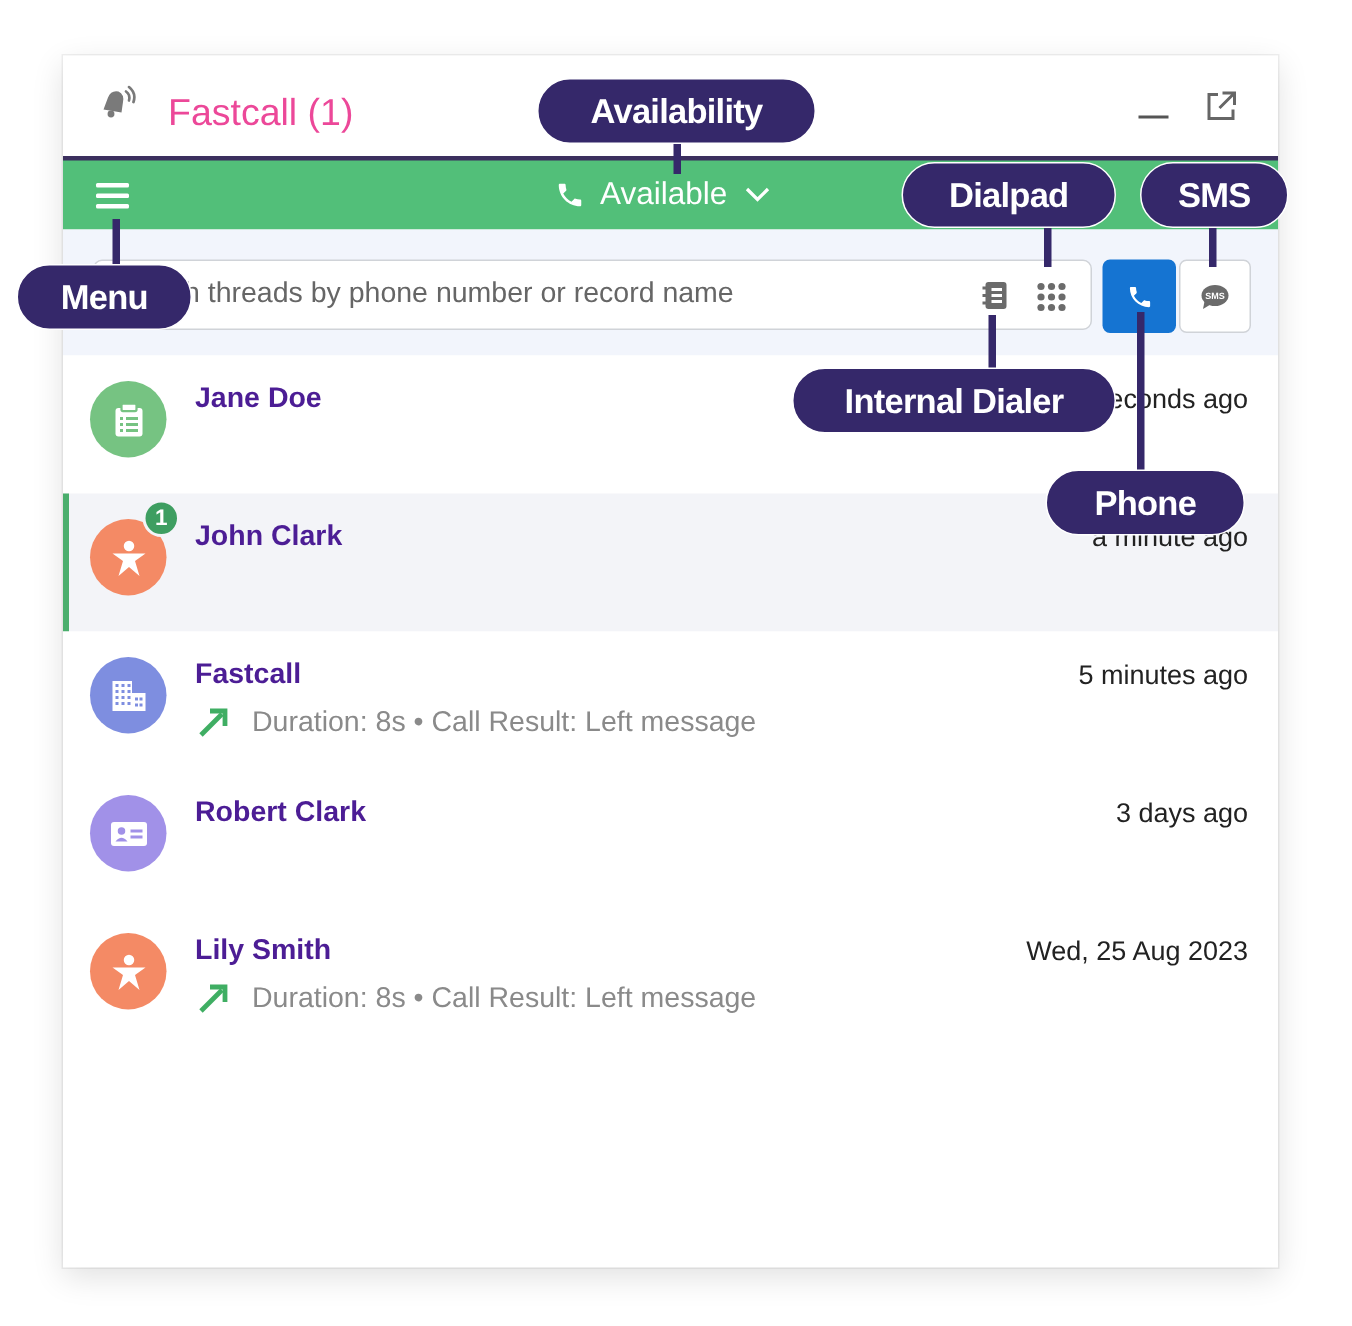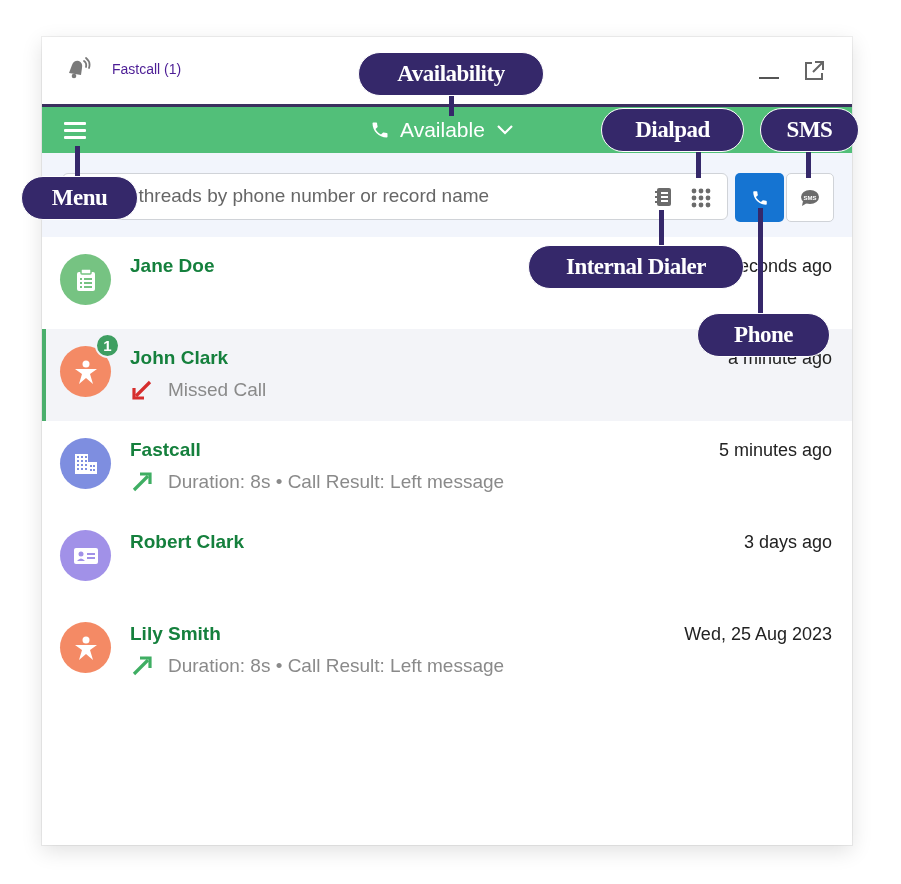--- a/index.html
+++ b/index.html
@@ -10,21 +10,21 @@
     position: absolute; left: 42px; top: 37px; width: 810px; height: 808px;
     background: #ffffff;
     box-shadow: 0 6px 20px rgba(0,0,0,0.12), 0 0 0 1px rgba(0,0,0,0.06);
     overflow: hidden;
   }
   .titlebar {
     position: absolute; left: 0; top: 0; width: 810px; height: 67px;
     background: #ffffff;
   }
   .titlebar .bell { position: absolute; left: 24px; top: 20px; width: 26px; height: 24px; }
-  .titlebar .app-title { position: absolute; left: 70px; top: 24px; font-size: 14px; color: #4c1d95; }
+  .titlebar .app-title { position: absolute; left: 70px; top: 24px; font-size: 25px; color: #ec4899; }
   .titlebar .minimize { position: absolute; left: 717px; top: 40px; width: 20px; height: 2px; background: #555; }
   .titlebar .popout { position: absolute; left: 760px; top: 22px; width: 24px; height: 24px; cursor: pointer; }
   .titlebar .minimize-hit { position: absolute; left: 712px; top: 22px; width: 30px; height: 26px; cursor: pointer; }
 
   .status-bar {
     position: absolute; left: 0; top: 67px; width: 810px; height: 49px;
     background: #52bf79; border-top: 3px solid #3b2f5e;
   }
   .status-bar .menu-btn { position: absolute; left: 20px; top: 12px; width: 28px; height: 24px; cursor: pointer; }
   .status-bar .menu-btn span { display: block; width: 22px; height: 3px; background: #fff; margin: 3px 0 4px 2px; border-radius: 1px; }
@@ -64,33 +64,33 @@
   .thread .avatar {
     position: absolute; left: 18px; top: 17px; width: 51px; height: 51px; border-radius: 50%;
     display: flex; align-items: center; justify-content: center;
   }
   .thread.active .avatar { left: 14px; }
   .thread .badge {
     position: absolute; left: 49px; top: 4px; width: 25px; height: 25px; border-radius: 50%;
     background: #3e9e61; color: #fff; font-size: 15px; font-weight: bold;
     border: 2px solid #f3f4f8; display: flex; align-items: center; justify-content: center;
   }
-  .thread .name { position: absolute; left: 88px; top: 18px; font-size: 19px; font-weight: bold; color: #15803d; }
+  .thread .name { position: absolute; left: 88px; top: 18px; font-size: 19px; font-weight: bold; color: #4c1d95; }
   .thread.active .name { left: 84px; }
   .thread .time { position: absolute; right: 20px; top: 19px; font-size: 18px; color: #222; }
   .thread .sub { position: absolute; left: 88px; top: 49px; height: 24px; display: flex; align-items: center; gap: 14px; }
   .thread.active .sub { left: 84px; }
   .thread .sub .kind-icon { width: 24px; height: 22px; display: flex; align-items: center; justify-content: center; }
   .thread .sub .preview { font-size: 19px; color: #8a8a8a; }
 
   
   .callout {
     position: absolute; background: #35286a; color: #fff; font-weight: bold; font-size: 23px;
     border-radius: 22px; height: 44px; display: flex; align-items: center; justify-content: center;
-    font-family: Liberation Serif, serif; letter-spacing: -0.5px; z-index: 10;
+    font-family: Liberation Sans, sans-serif; letter-spacing: -0.5px; z-index: 10;
     border: 1.5px solid #fff;
   }
   .pin { position: absolute; background: #35286a; width: 5px; z-index: 9; }
 </style>
 </head>
 <body>
 
 <div class="window">
 
   <div class="titlebar">
@@ -189,29 +189,20 @@
     <div class="thread active">
       <div class="avatar" style="background:#f48a65;">
         <svg width="26" height="28" viewBox="0 0 26 28">
           <circle cx="13" cy="6" r="3.5" fill="#fff"></circle>
           <path d="M2 11 L24 11 L17 16 L20 26 L13 20 L6 26 L9 16 Z" fill="#fff"></path>
         </svg>
       </div>
       <div class="badge">1</div>
       <span class="name">John Clark</span>
       <span class="time">a minute ago</span>
-      <div class="sub">
-        <span class="kind-icon">
-          <svg width="22" height="22" viewBox="0 0 22 22">
-            <path d="M19 3 L5 17" stroke="#d62d2d" stroke-width="3.2"></path>
-            <path d="M3 9 V19 H13" stroke="#d62d2d" stroke-width="3.2" fill="none"></path>
-          </svg>
-        </span>
-        <span class="preview">Missed Call</span>
-      </div>
     </div>
 
     <div class="thread">
       <div class="avatar" style="background:#7e8ee0;">
         <svg width="26" height="22" viewBox="0 0 26 22">
           <rect x="2" y="1" width="13" height="20" fill="#fff"></rect>
           <rect x="15" y="9" width="9" height="12" fill="#fff"></rect>
           <g fill="#7e8ee0">
             <rect x="4" y="3" width="2" height="2"></rect>
               <rect x="8" y="3" width="2" height="2"></rect>
@@ -278,21 +269,21 @@
         <span class="preview">Duration: 8s • Call Result: Left message</span>
       </div>
     </div>
   </div>
 </div>
 
 <div class="pin" style="left:449px; top:94px; height:22px;"></div>
 <div class="callout" style="left:358px; top:52px; width:186px;">Availability</div>
 
 <div class="pin" style="left:75px; top:146px; height:34px;"></div>
-<div class="callout" style="left:21px; top:176px; width:117px;">Menu</div>
+<div class="callout" style="left:11px; top:176px; width:117px;">Menu</div>
 
 <div class="pin" style="left:696px; top:148px; height:30px;"></div>
 <div class="callout" style="left:601px; top:108px; width:143px;">Dialpad</div>
 
 <div class="pin" style="left:806px; top:148px; height:30px;"></div>
 <div class="callout" style="left:760px; top:108px; width:99px;">SMS</div>
 
 <div class="pin" style="left:659px; top:210px; height:38px;"></div>
 <div class="callout" style="left:528px; top:245px; width:216px;text-align:center;">Internal Dialer</div>
 

